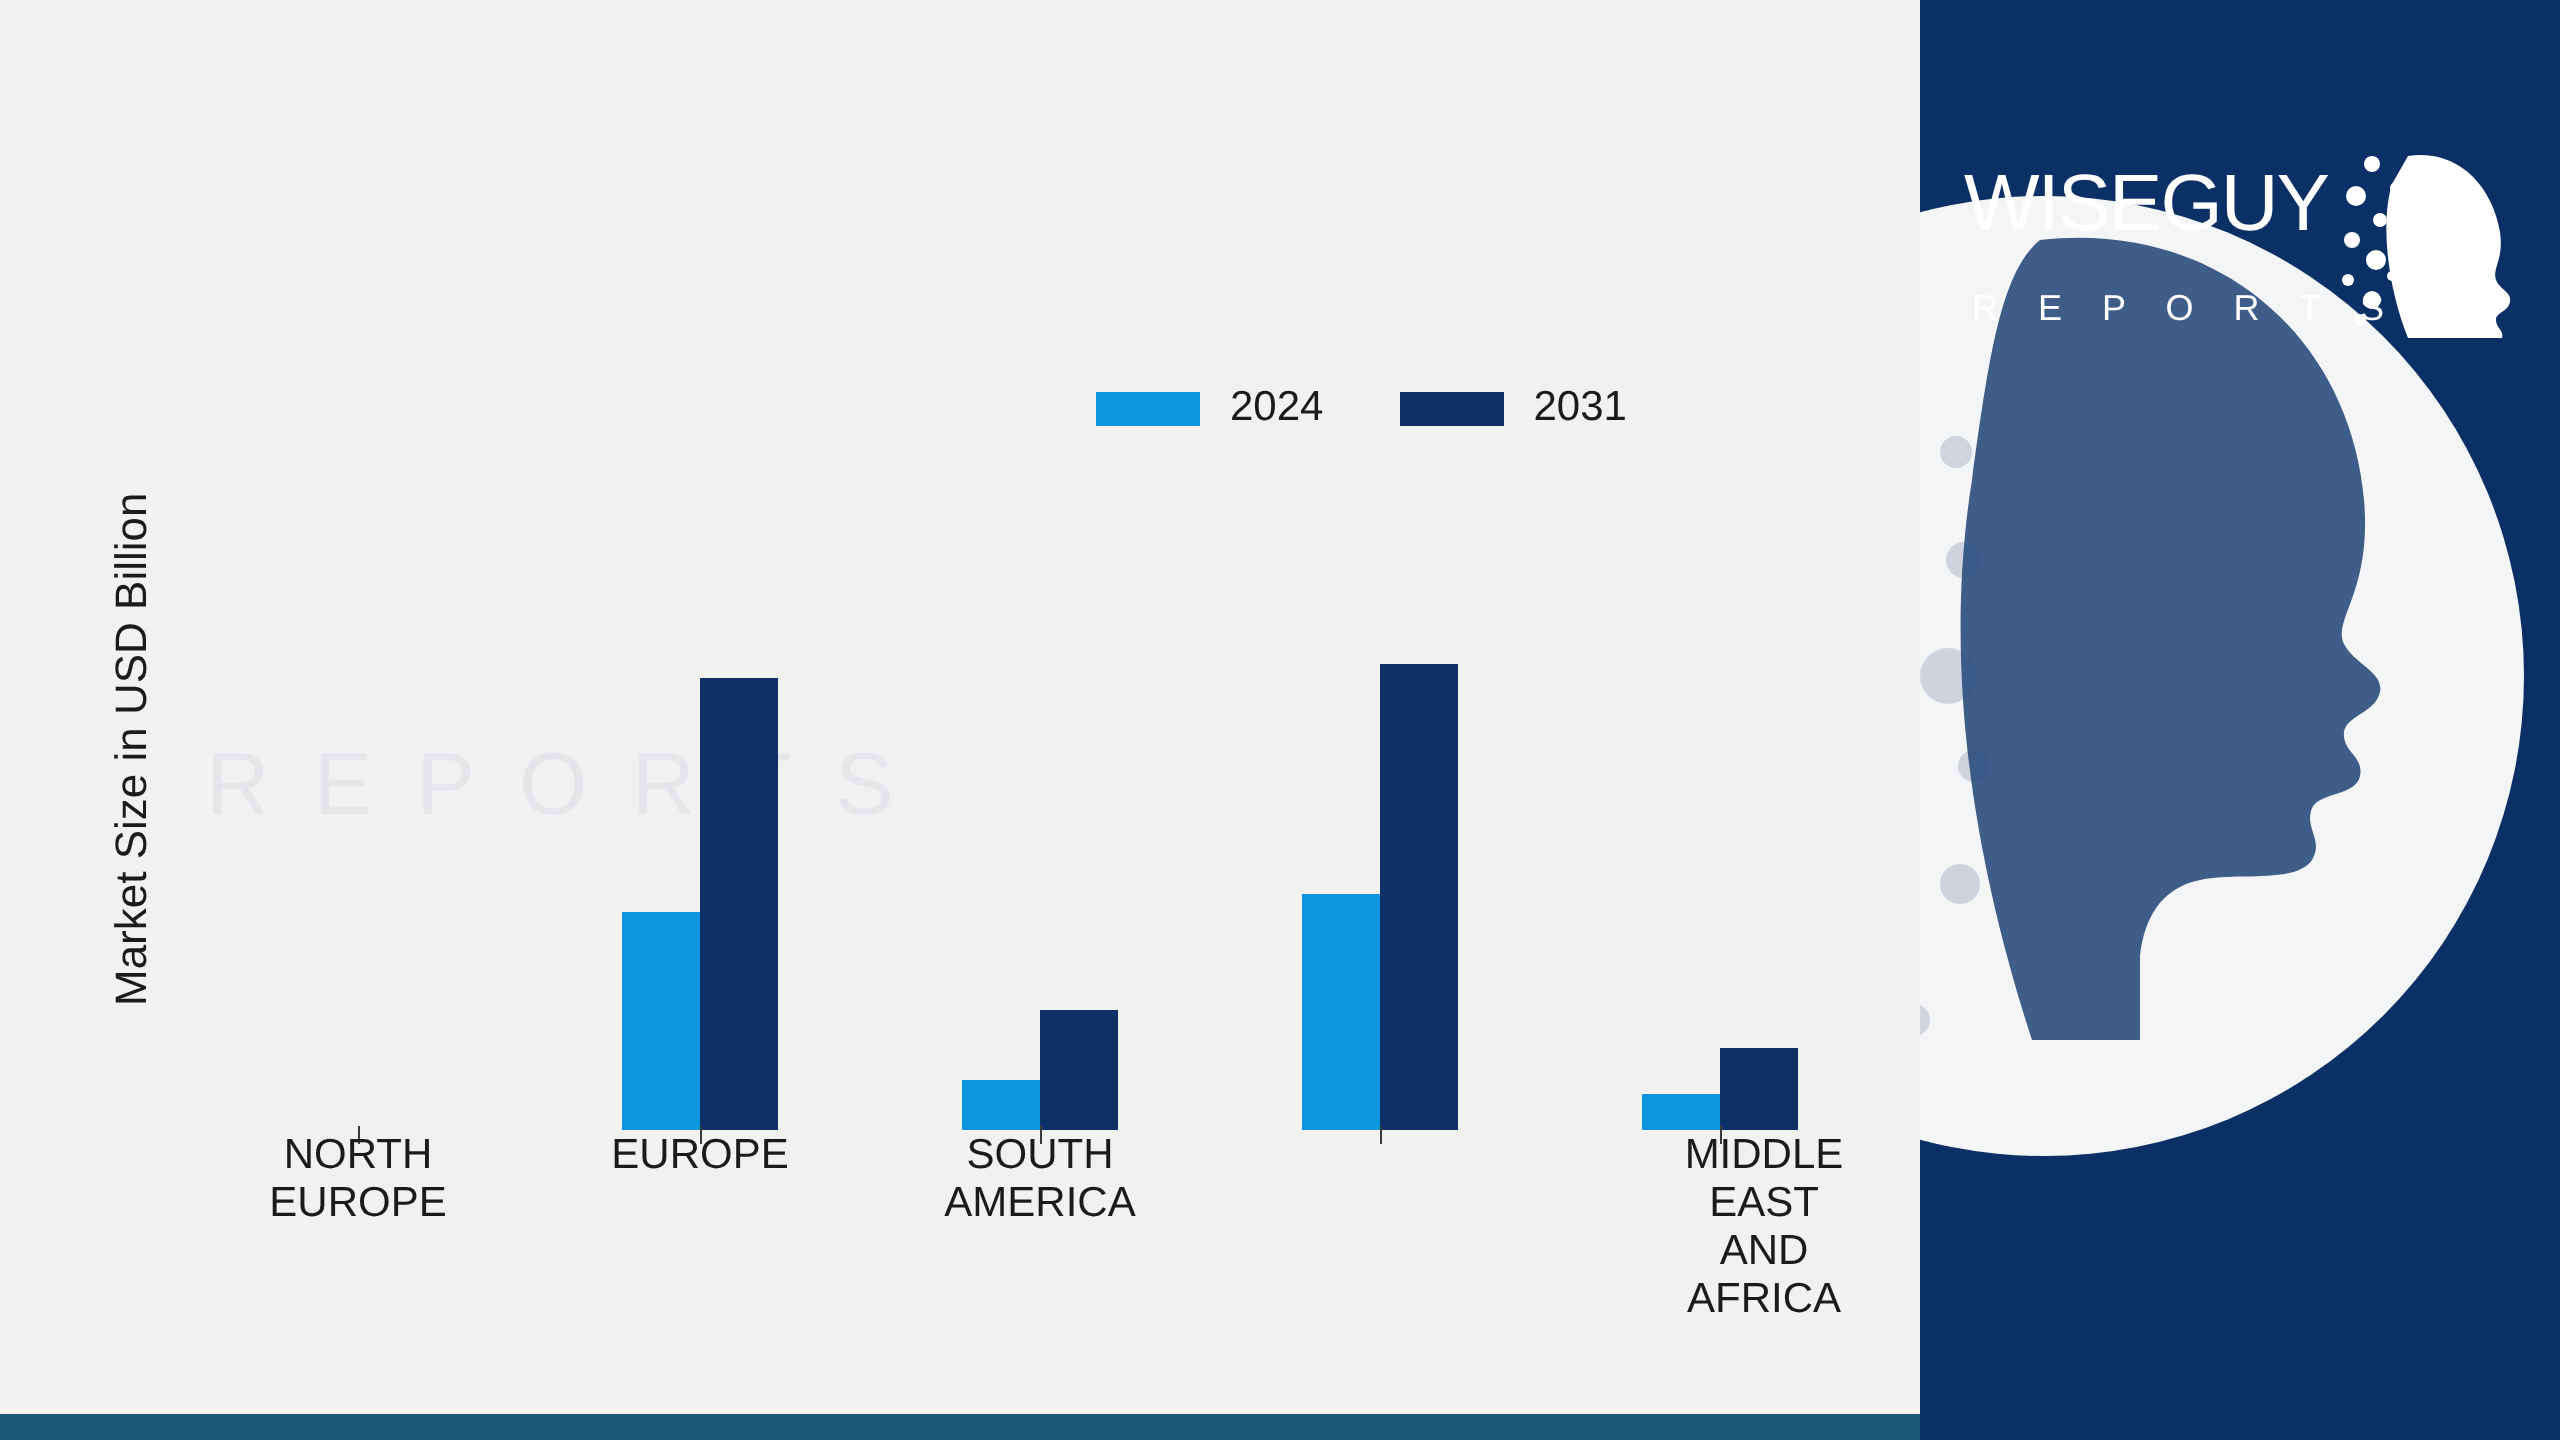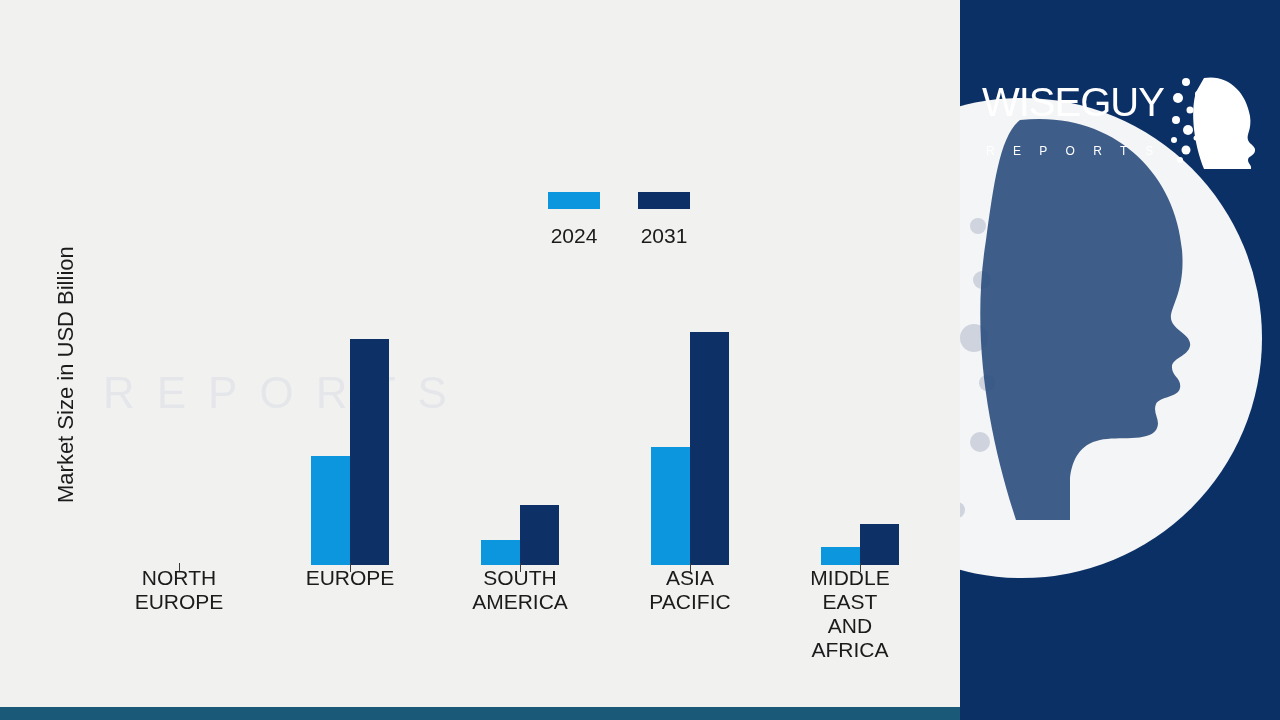--- a/index.html
+++ b/index.html
@@ -60,21 +60,21 @@
     width: 200px;
     font-size: 40px;
     letter-spacing: -1px;
     color: #ffffff;
     font-family: "Liberation Sans", sans-serif;
     font-weight: 400;
     white-space: nowrap;
   }
   .logo-sub {
     position: absolute; left: 4px; top: 68px;
-    font-size: 12px;
+    font-size: 18px;
     letter-spacing: 7.5px;
     color: #ffffff;
     white-space: nowrap;
   }
   .logo-head {
     position: absolute; left: 188px; top: -4px;
     width: 92px; height: 100px;
   }
 
   
@@ -133,21 +133,21 @@
     color: #1b1b1b;
     white-space: nowrap;
   }
   .legend {
     position: absolute;
     left: 548px; top: 192px;
     display: flex;
     align-items: center;
     gap: 38px;
   }
-  .legend-item { display: flex; align-items: center; gap: 15px; flex-direction: column; }
+  .legend-item { display: flex; align-items: center; gap: 15px; }
   .legend-swatch { width: 52px; height: 17px; display: block; }
   .legend-text { font-size: 21px; color: #1b1b1b; }
 
   .plot {
     position: absolute;
     left: 100px; top: 190px;
     width: 830px; height: 375px;
   }
   .group {
     position: absolute;
@@ -295,21 +295,19 @@
       </div>
   <div class="tick" style="left: 179px;"></div>
       <div class="cat-label" style="left: 94px;">NORTH
 EUROPE</div>
       <div class="tick" style="left: 350px;"></div>
       <div class="cat-label" style="left: 265px;">EUROPE</div>
       <div class="tick" style="left: 520px;"></div>
       <div class="cat-label" style="left: 435px;">SOUTH
 AMERICA</div>
       <div class="tick" style="left: 690px;"></div>
-      <div class="cat-label" style="left: 605px;">ASIA
-PACIFIC</div>
       <div class="tick" style="left: 860px;"></div>
-      <div class="cat-label" style="left: 765px;">MIDDLE
+      <div class="cat-label" style="left: 797px;">MIDDLE
 EAST
 AND
 AFRICA</div>
     </div>
 </div>
 
 </body></html>

